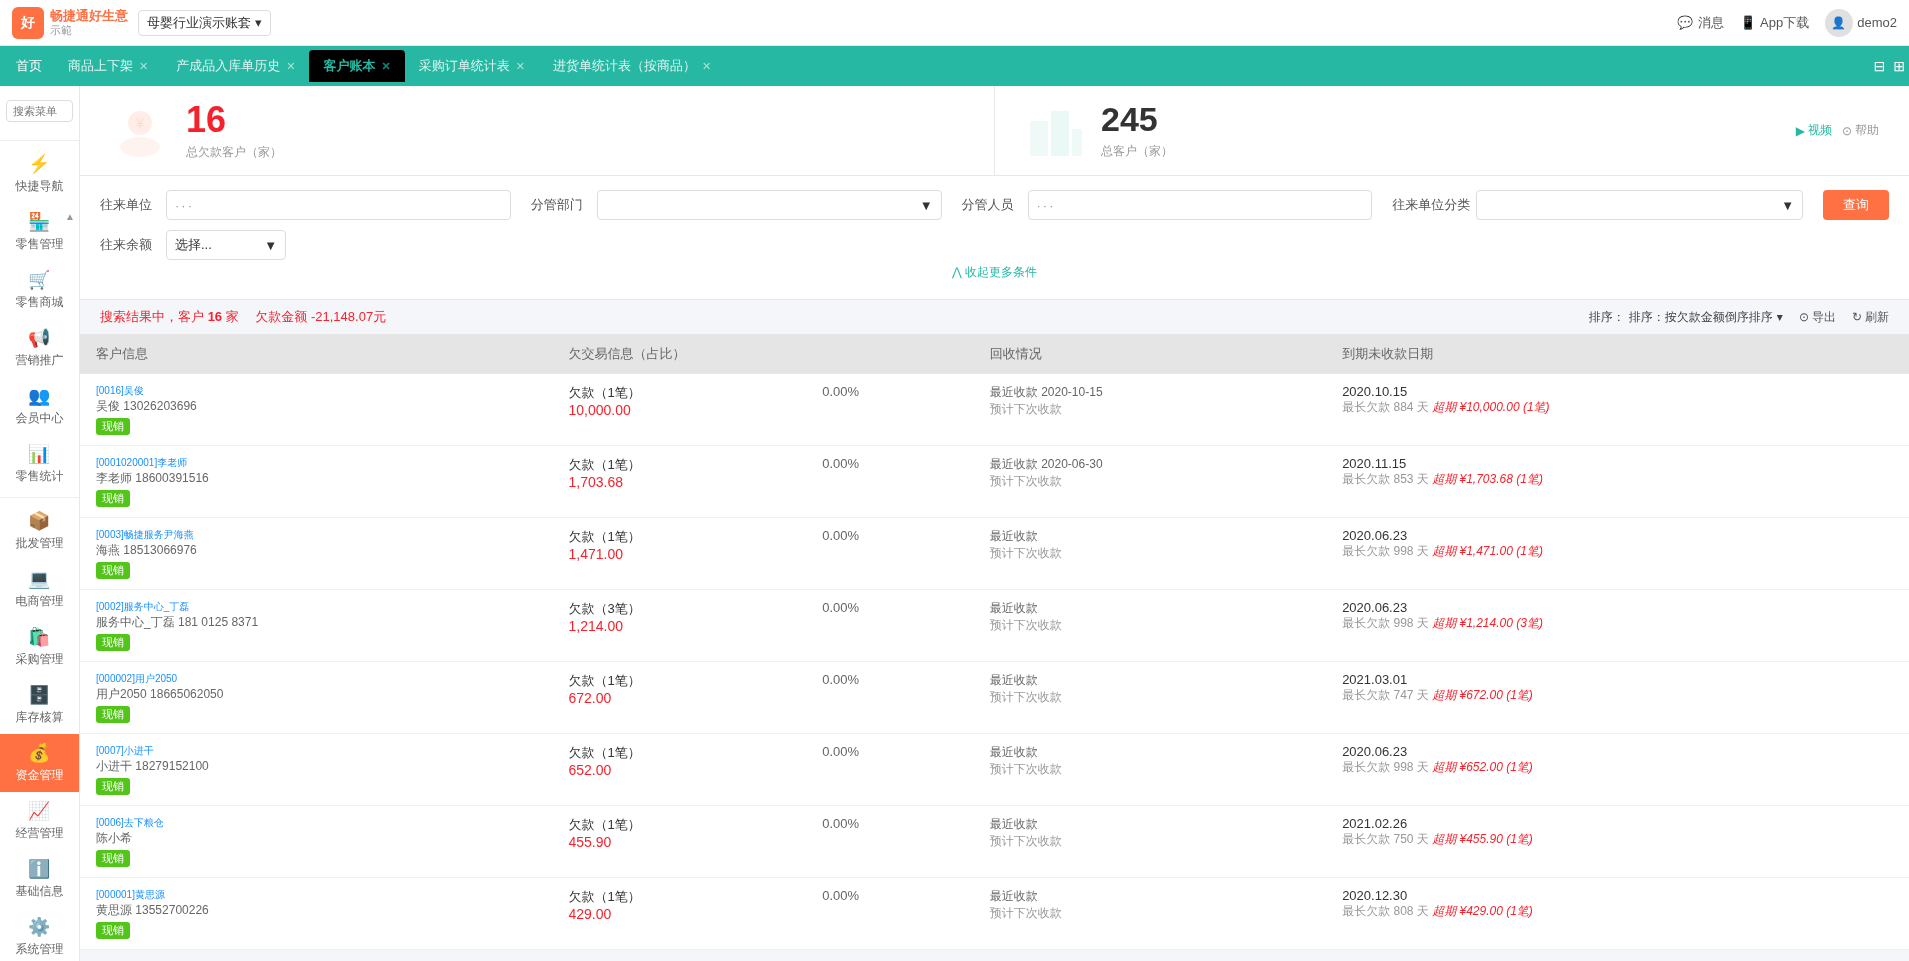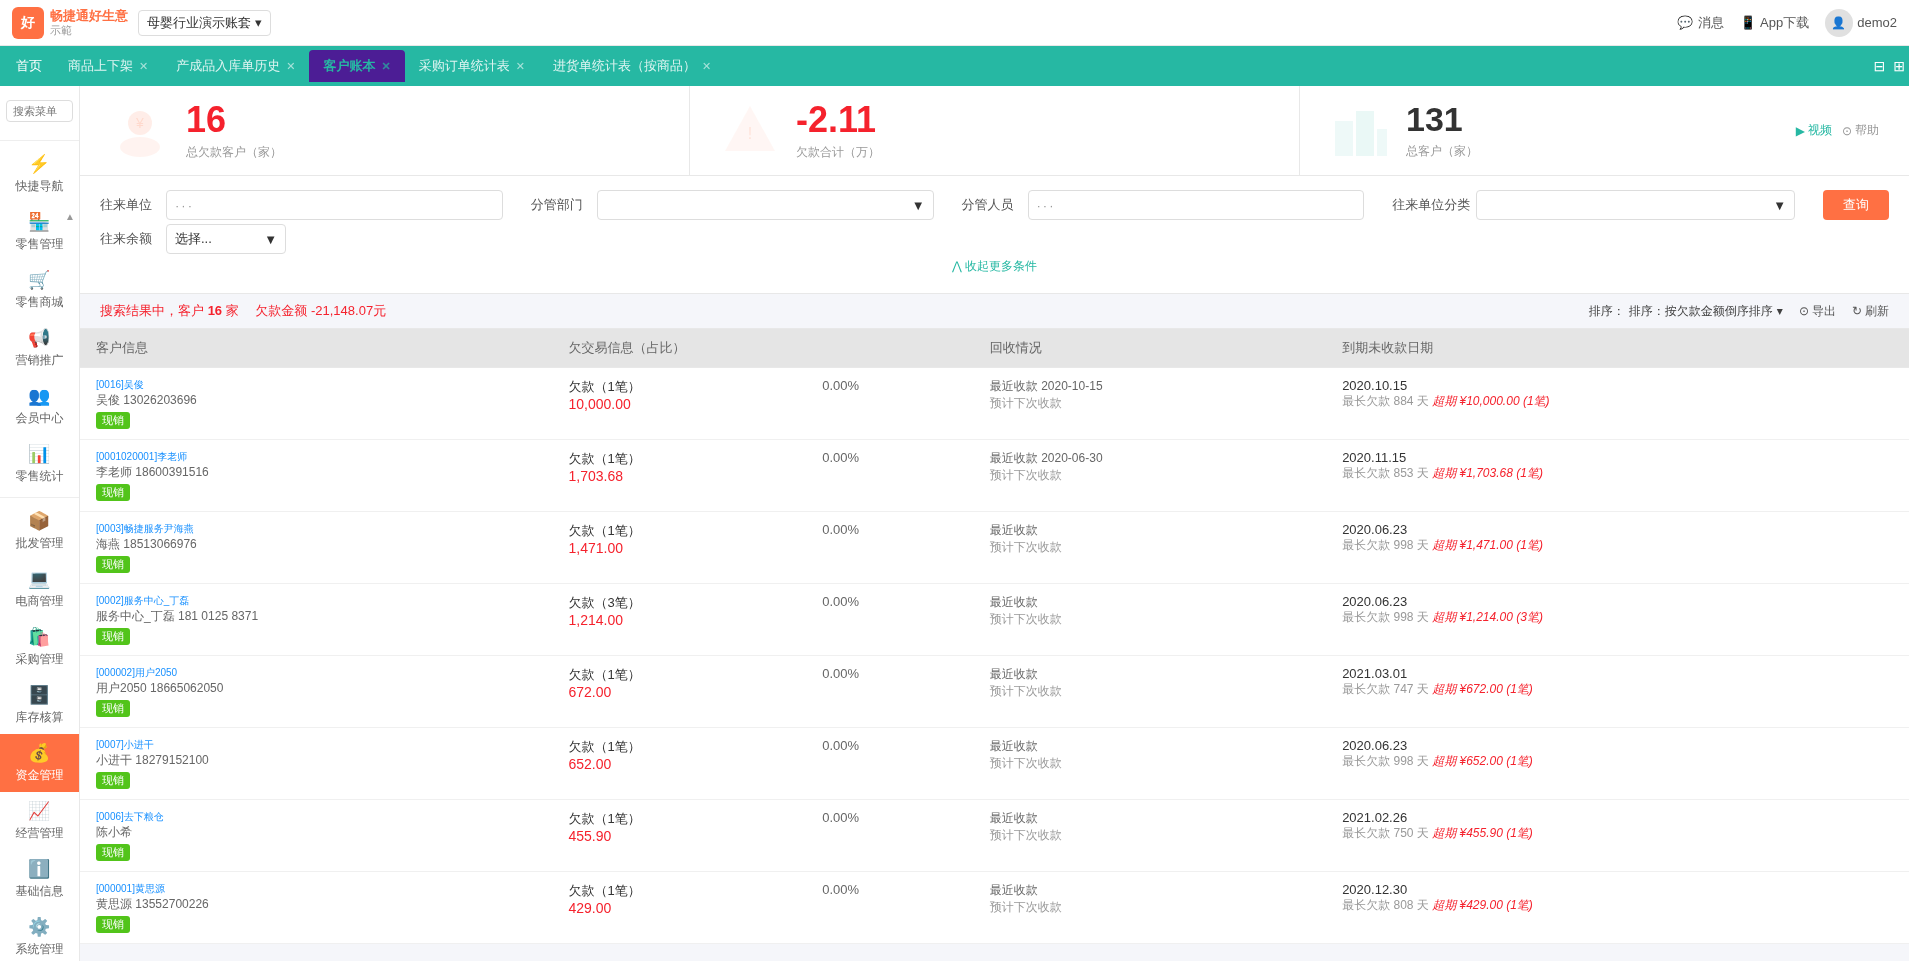--- a/index.html
+++ b/index.html
@@ -21,21 +21,21 @@
 
     
     .tabs-bar {
       background: #26b8a3; display: flex; align-items: center; height: 40px; padding: 0 4px;
     }
     .tab-item {
       display: flex; align-items: center; gap: 4px; padding: 0 14px; height: 32px;
       color: rgba(255,255,255,0.85); cursor: pointer; font-size: 13px; border-radius: 4px 4px 0 0;
       white-space: nowrap;
     }
-    .tab-item.active { background: #4c1d95; color: #26b8a3; font-weight: bold; }
+    .tab-item.active { background: #000000; color: #26b8a3; font-weight: bold; }
     .tab-close { font-size: 11px; margin-left: 2px; opacity: 0.7; }
     .tab-home { padding: 0 12px; color: white; font-size: 13px; cursor: pointer; }
     .tabs-right { margin-left: auto; display: flex; align-items: center; gap: 8px; }
     .tabs-right span { color: white; cursor: pointer; font-size: 16px; }
 
     
     .main-layout { display: flex; flex: 1; overflow: hidden; }
 
     
     .sidebar {
@@ -77,21 +77,21 @@
     .stat-number.dark { color: #333; font-size: 34px; }
     .stat-label { font-size: 12px; color: #999; margin-top: 4px; }
     .stat-item-right { display: flex; align-items: center; justify-content: flex-end; gap: 10px; margin-left: auto; }
     .video-btn { display: flex; align-items: center; gap: 3px; color: #26b8a3; font-size: 12px; cursor: pointer; }
     .help-btn { display: flex; align-items: center; gap: 3px; color: #999; font-size: 12px; cursor: pointer; }
 
     
     .filter-area {
       background: #fff; padding: 14px 20px; border-bottom: 1px solid #e8e8e8;
     }
-    .filter-row { display: flex; align-items: flex-start; gap: 28px; margin-bottom: 4px; }
+    .filter-row { display: flex; align-items: flex-start; gap: 20px; margin-bottom: 10px; }
     .filter-item { display: flex; align-items: center; gap: 6px; flex: 1; }
     .filter-label { font-size: 13px; color: #555; white-space: nowrap; min-width: 60px; }
     .filter-input {
       flex: 1; border: 1px solid #ddd; border-radius: 4px;
       padding: 5px 8px; font-size: 13px; color: #333; display: flex;
       align-items: center; justify-content: space-between; cursor: pointer;
       min-height: 30px;
     }
     .filter-input .dots { color: #999; letter-spacing: 2px; }
     .filter-select {
@@ -290,42 +290,30 @@
             <circle cx="30" cy="22" r="12" fill="#ff7043" opacity="0.3"></circle>
             <ellipse cx="30" cy="46" rx="20" ry="10" fill="#ff7043" opacity="0.2"></ellipse>
             <text x="30" y="27" text-anchor="middle" fill="#ff7043" font-size="14" opacity="0.5">¥</text>
           </svg>
         </div>
         <div class="stat-info">
           <span class="stat-number red">16</span>
           <span class="stat-label">总欠款客户（家）</span>
         </div>
       </div>
-      <div class="stat-item">
-        <div class="stat-icon">
-          <svg width="60" height="60" viewBox="0 0 60 60">
-            <polygon points="30,5 55,50 5,50" fill="#ff7043" opacity="0.15"></polygon>
-            <text x="30" y="38" text-anchor="middle" fill="#ff7043" font-size="16" opacity="0.4">!</text>
-          </svg>
-        </div>
-        <div class="stat-info">
-          <span class="stat-number red">-2.11</span>
-          <span class="stat-label">欠款合计（万）</span>
-        </div>
-      </div>
       <div class="stat-item" style="position:relative;">
         <div class="stat-icon">
           <svg width="60" height="60" viewBox="0 0 60 60">
             <rect x="5" y="20" width="18" height="35" fill="#26b8a3" opacity="0.2"></rect>
             <rect x="26" y="10" width="18" height="45" fill="#26b8a3" opacity="0.25"></rect>
             <rect x="47" y="28" width="10" height="27" fill="#26b8a3" opacity="0.2"></rect>
           </svg>
         </div>
         <div class="stat-info">
-          <span class="stat-number dark">131</span>
+          <span class="stat-number dark">245</span>
           <span class="stat-label">总客户（家）</span>
         </div>
         <div class="stat-item-right">
           <div class="video-btn">
             <span>▶</span>
             <span>视频</span>
           </div>
           <div class="help-btn">
             <span>⊙</span>
             <span>帮助</span>

